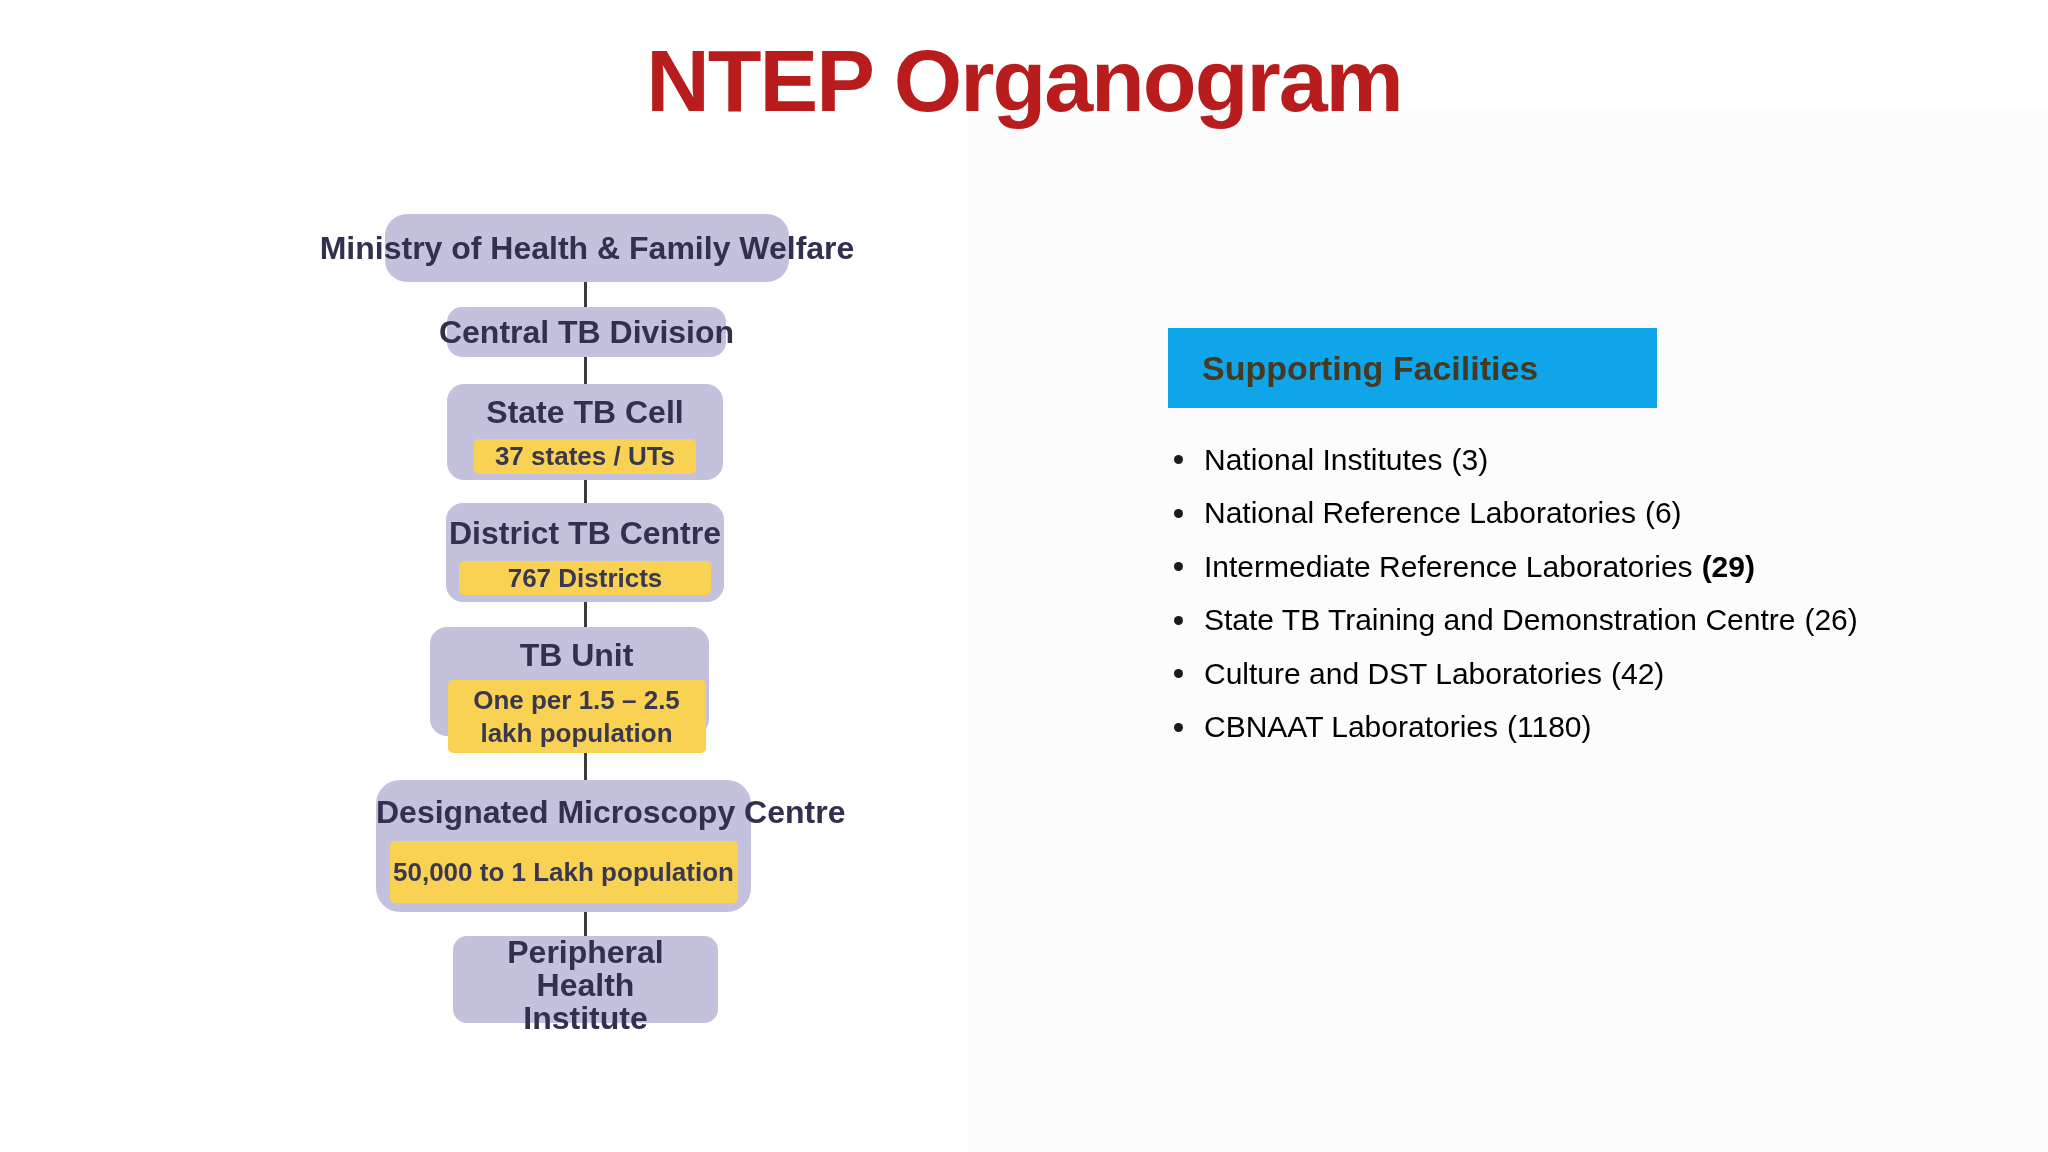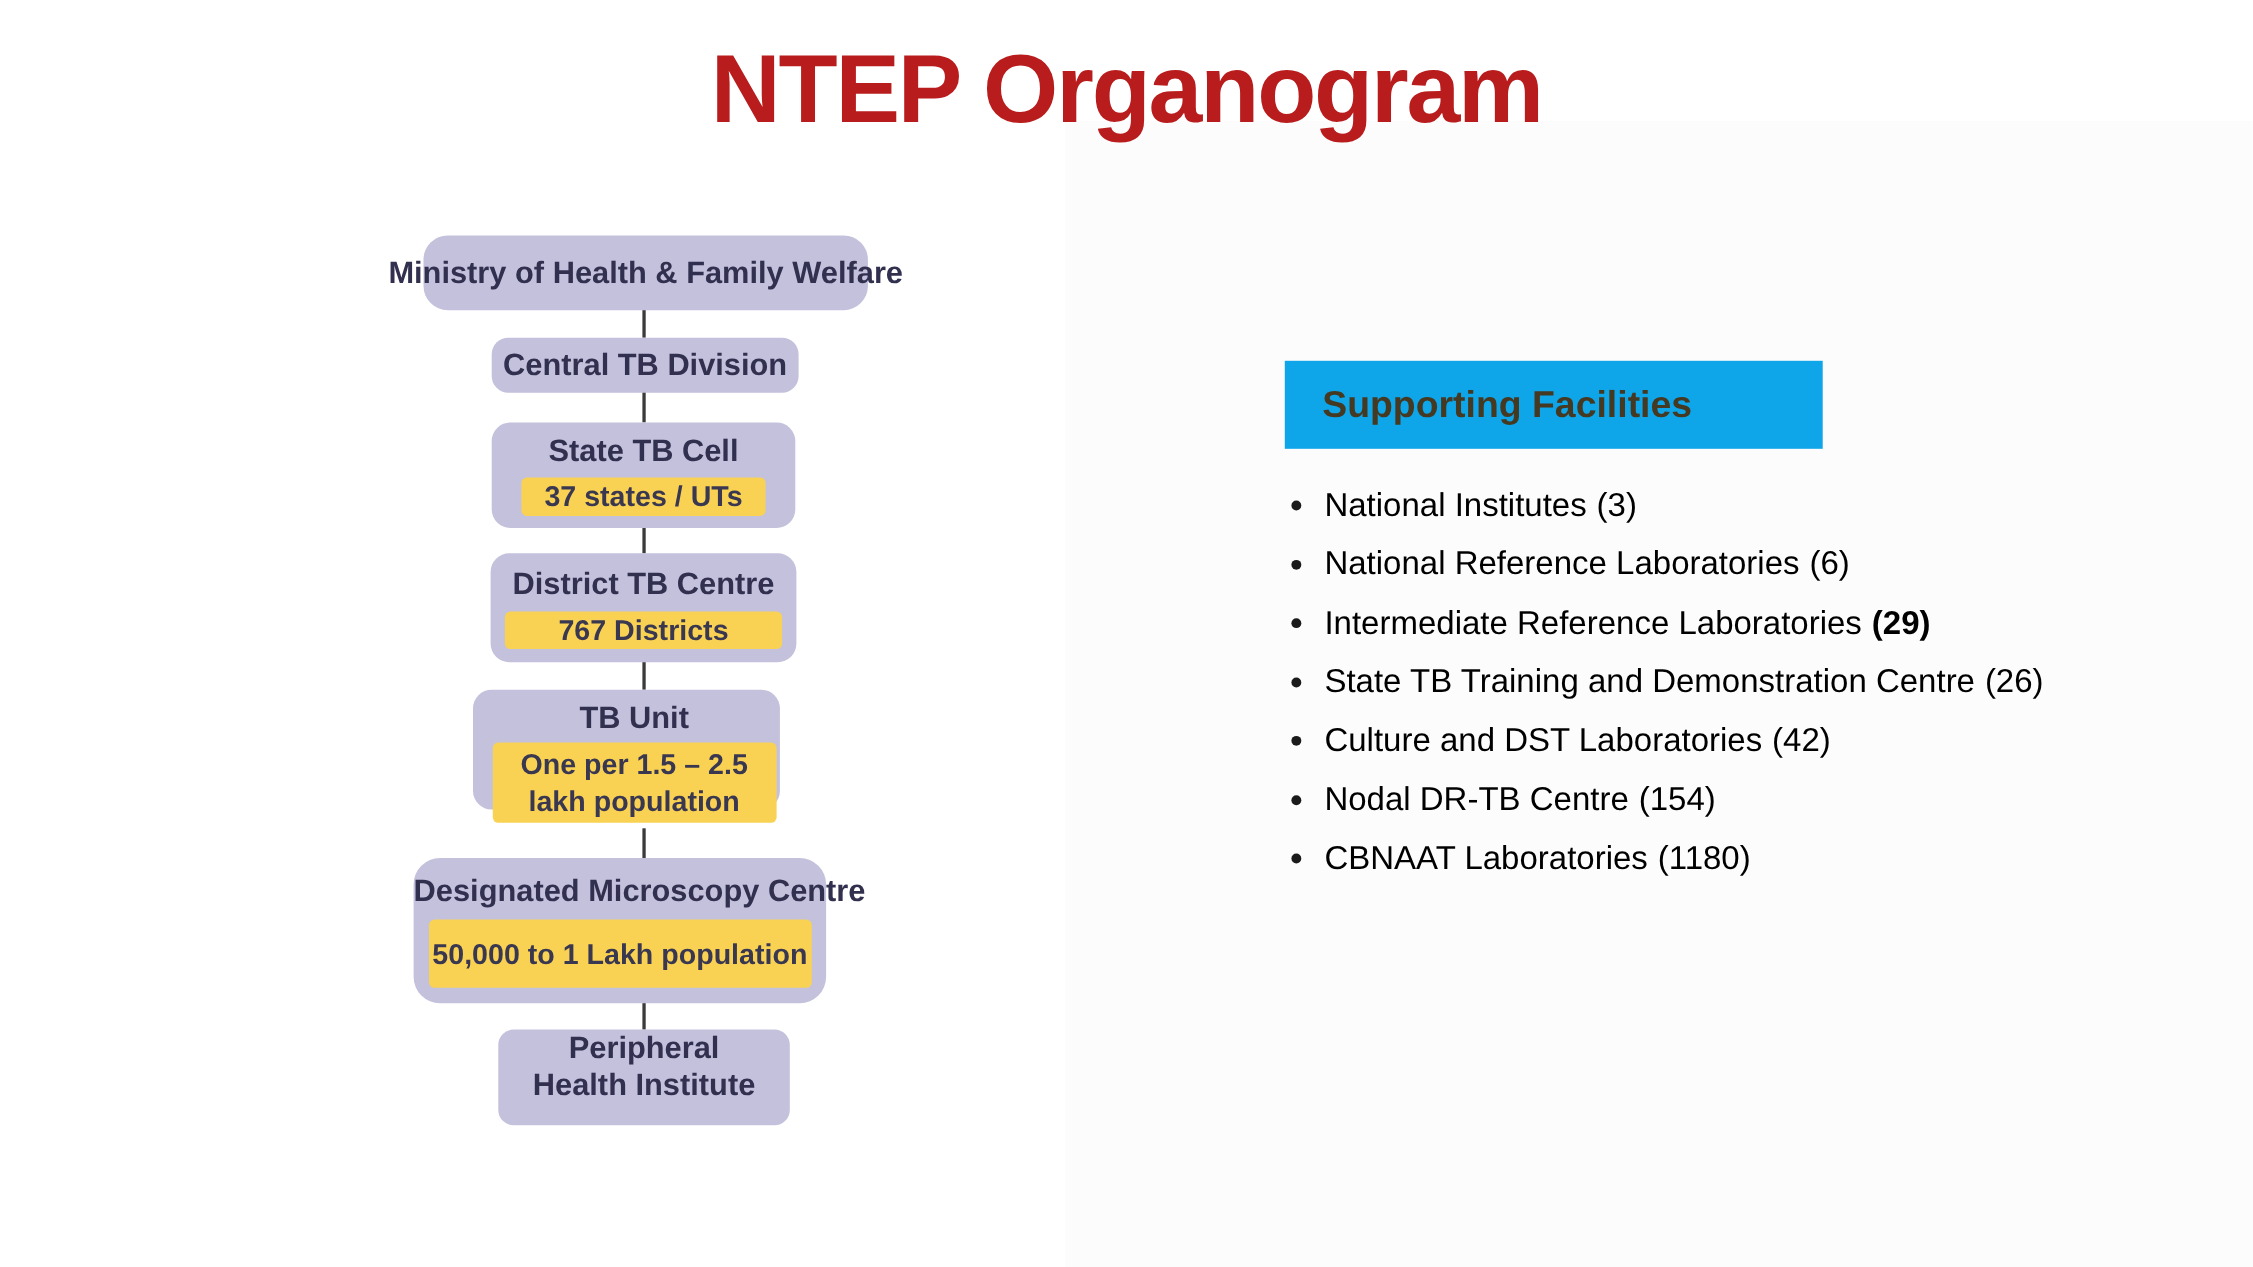--- a/index.html
+++ b/index.html
@@ -11,21 +11,21 @@
   
   .title{
     position:absolute;left:0;top:30px;width:2048px;text-align:center;
     font-size:88px;font-weight:700;letter-spacing:-2px;color:#b91c1c;margin:0;
   }
   
   .node{
     position:absolute;box-sizing:border-box;background:#c3c1dc;
     color:#32304f;text-align:center;
   }
-  .node-label{font-size:28px;font-weight:700;white-space:nowrap;color:#32304f;}
+  .node-label{font-size:32px;font-weight:700;white-space:nowrap;color:#32304f;}
   .node-label.wrap{white-space:normal;}
   .node-sub{
     background:#f9d254;border-radius:5px;font-size:26px;font-weight:700;color:#3a3850;
     display:flex;align-items:center;justify-content:center;text-align:center;
     margin:0 auto;box-sizing:border-box;
   }
   .n1{left:385px;top:214px;width:404px;height:68px;border-radius:22px;
       display:flex;align-items:center;justify-content:center;}
   .n2{left:447px;top:307px;width:279px;height:50px;border-radius:15px;
       display:flex;align-items:center;justify-content:center;}
@@ -139,22 +139,17 @@
       <span class="sf-label">State TB Training and Demonstration Centre</span>
       <span class="count">(26)</span>
     </li>
     <li>
       <span class="bullet"></span>
       <span class="sf-label">Culture and DST Laboratories</span>
       <span class="count">(42)</span>
     </li>
     <li>
       <span class="bullet"></span>
-      <span class="sf-label">Nodal DR-TB Centre</span>
-      <span class="count">(154)</span>
-    </li>
-    <li>
-      <span class="bullet"></span>
       <span class="sf-label">CBNAAT Laboratories</span>
       <span class="count">(1180)</span>
     </li>
   </ul>
 </div>
 
 </body></html>

